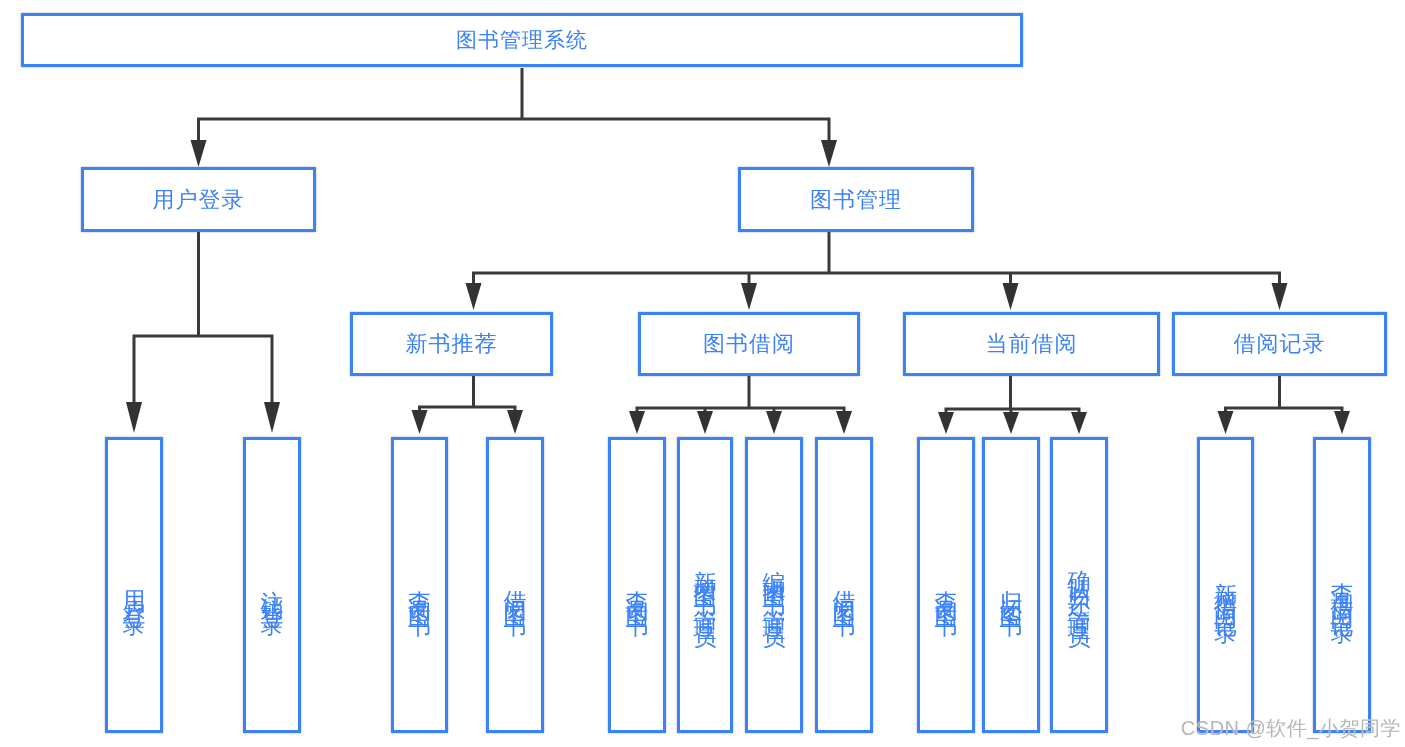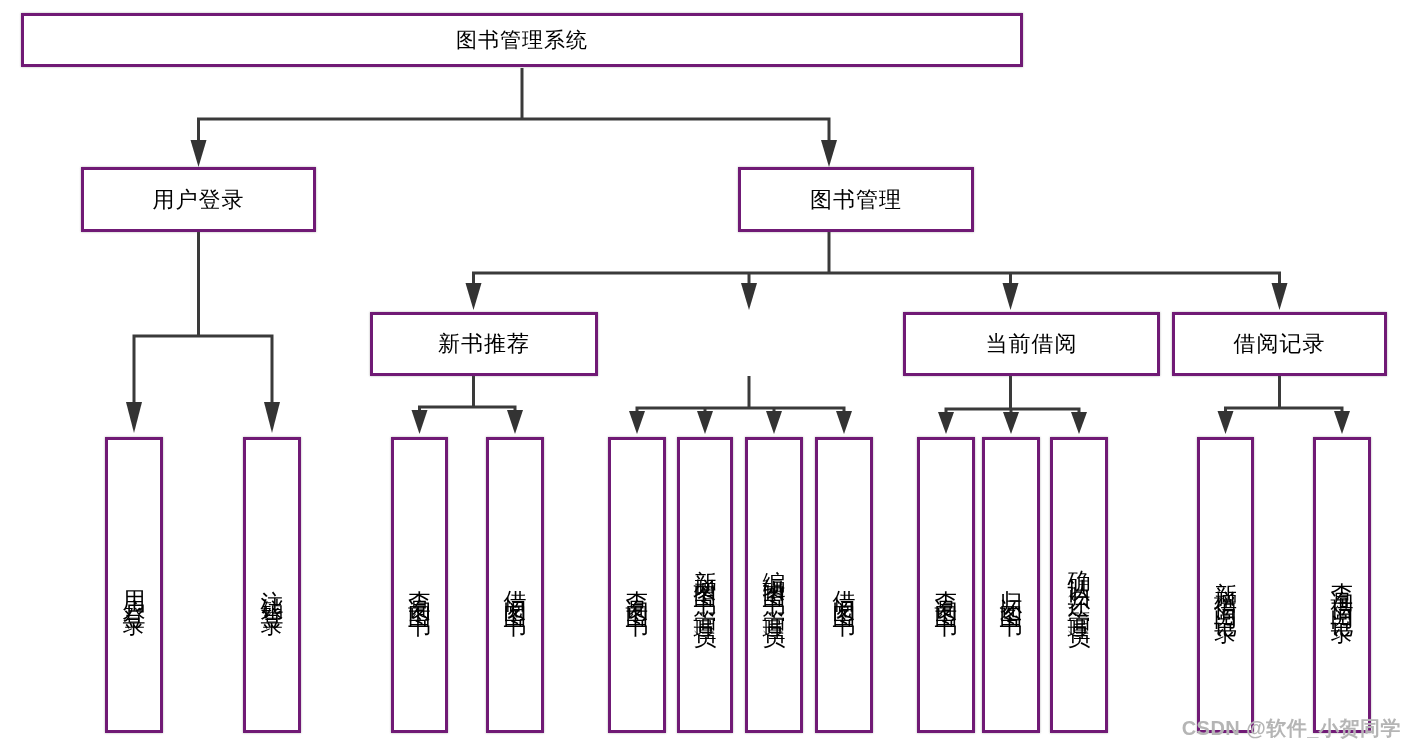--- a/index.html
+++ b/index.html
@@ -8,24 +8,24 @@
     width:1405px;height:747px;
     background:#ffffff;
     font-family:"Liberation Sans","DejaVu Sans",sans-serif;
     overflow:hidden;
   }
   svg.wires{position:absolute;left:0;top:0;z-index:1;}
   .node{
     position:absolute;
     box-sizing:border-box;
     background:#ffffff;
-    border:3px solid #701a75;
+    border:3px solid #3b82f6;
     box-shadow:0 0 2px rgba(90,90,90,0.45);
     display:flex;align-items:center;justify-content:center;
-    color:#000000;
+    color:#3b82f6;
     z-index:2;
     letter-spacing:1px;
   }
   .lvl1{font-size:21px;}
   .lvl2{font-size:22px;}
   .lvl3{font-size:22px;}
   .leaf{
     writing-mode:vertical-rl;
     text-orientation:mixed;
     font-size:23px;
@@ -34,21 +34,20 @@
     padding-top:6px;
   }
   .watermark{
     position:absolute;
     right:4px;bottom:5px;
     z-index:3;
     font-size:20px;
     color:#b5b5b5;
     text-shadow:0 0 1px rgba(255,255,255,0.6);
     letter-spacing:0.5px;
-    font-weight:bold;
   }
 </style>
 </head>
 <body>
 
 <div class="canvas">
 
   <svg class="wires" width="1405" height="747" viewBox="0 0 1405 747">
     <g stroke="#3a3a3a" stroke-width="3" fill="none" stroke-linejoin="miter">
 
@@ -99,21 +98,22 @@
       <polygon points="1217.5,411 1233.5,411 1225.5,434"></polygon>
       <polygon points="1334,411 1350,411 1342,434"></polygon>
     </g>
   </svg>
 
   <div class="node lvl1" style="left:21px;top:13px;width:1002px;height:54px">图书管理系统</div>
 
   <div class="node lvl2" style="left:81px;top:167px;width:235px;height:65px">用户登录</div>
   <div class="node lvl2" style="left:738px;top:167px;width:236px;height:65px">图书管理</div>
 
-  <div class="node lvl3" style="left:370px;top:312px;width:228px;height:64px">新书推荐</div>
+  <div class="node lvl3" style="left:350px;top:312px;width:203px;height:64px">新书推荐</div>
+  <div class="node lvl3" style="left:638px;top:312px;width:222px;height:64px">图书借阅</div>
   <div class="node lvl3" style="left:903px;top:312px;width:257px;height:64px">当前借阅</div>
   <div class="node lvl3" style="left:1172px;top:312px;width:215px;height:64px">借阅记录</div>
 
   <div class="node leaf" style="left:105px;top:437px;width:58px;height:296px">用户登录</div>
   <div class="node leaf" style="left:243px;top:437px;width:58px;height:296px">注销登录</div>
 
   <div class="node leaf" style="left:391px;top:437px;width:57px;height:296px">查询图书</div>
   <div class="node leaf" style="left:486px;top:437px;width:58px;height:296px">借阅图书</div>
 
   <div class="node leaf" style="left:608px;top:437px;width:58px;height:296px">查询图书</div>

